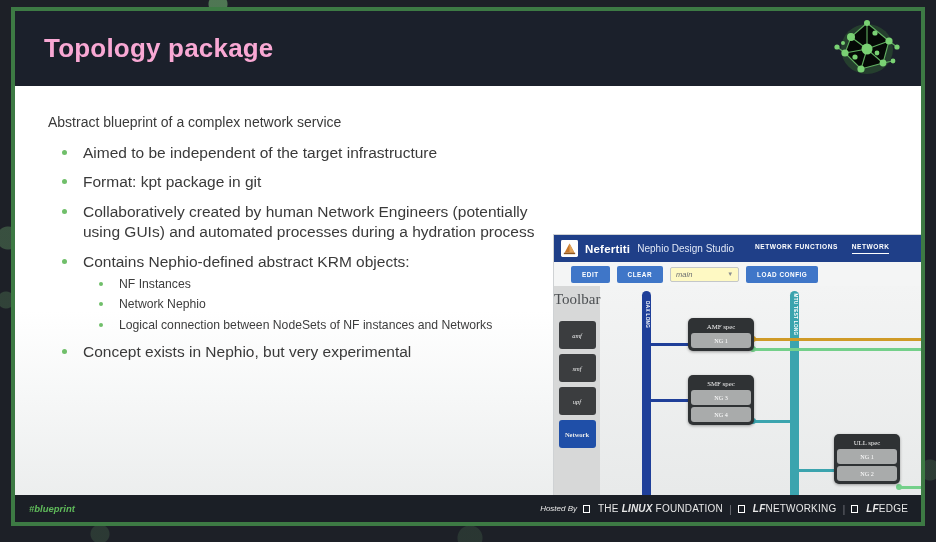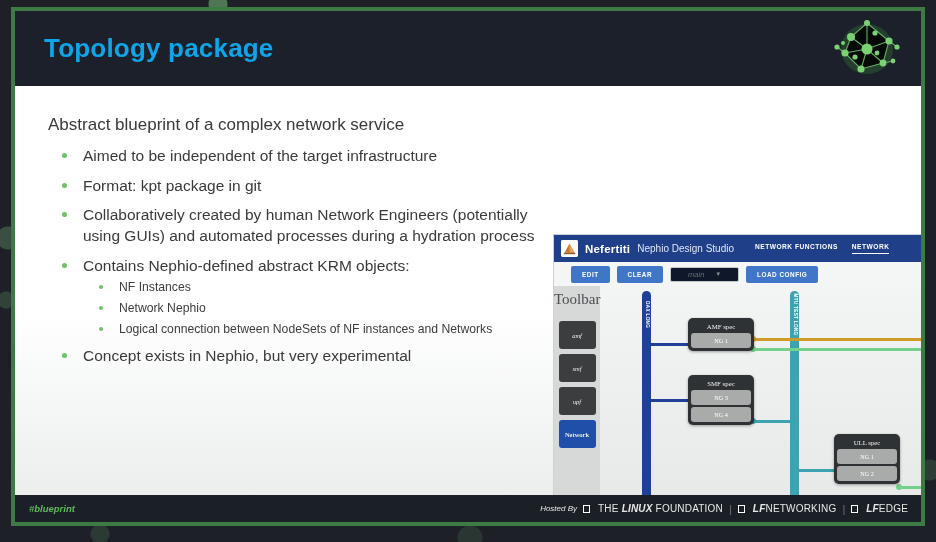--- a/index.html
+++ b/index.html
@@ -34,21 +34,21 @@
   }
   
   .title-bar {
     height: 75px;
     background: #1b202b;
     display: flex; align-items: center;
     position: relative;
     flex: none;
   }
   .slide-title {
-    color: #0ea5e9;
+    color: #f9a8d4;
     font-size: 26px;
     font-weight: bold;
     margin-left: 29px;
     letter-spacing: .2px;
   }
   .nephio-logo {
     position: absolute;
     right: 18px; top: 6px;
     width: 72px; height: 64px;
   }
@@ -58,21 +58,21 @@
     background: linear-gradient(180deg,#ffffff 0%,#ffffff 55%,#eceeee 100%);
     position: relative;
     overflow: hidden;
   }
   .content-col {
     position: absolute;
     left: 33px; top: 28px;
     width: 490px;
   }
   .lead-line {
-    font-size: 17px;
+    font-size: 14px;
     color: #3a3a3a;
     margin-bottom: 11px;
     line-height: 1.25;
   }
   ul.l1 { list-style: none; }
   ul.l1 > li {
     position: relative;
     padding-left: 35px;
     font-size: 15.5px;
     color: #3a3a3a;
@@ -146,25 +146,25 @@
   }
   .tb-btn {
     background: #3f76c8;
     color: #fff;
     font-size: 6.4px; font-weight: bold; letter-spacing: .5px;
     padding: 5px 11px;
     border-radius: 2px;
     white-space: nowrap;
   }
   .tb-select {
-    background: #0f172a;
+    background: #fef9c3;
     border: 1px solid #c4c7c9;
     width: 69px; height: 15px;
     display: flex; align-items: center; justify-content: space-between;
-    padding: 0 17px;
+    padding: 0 5px;
     font-size: 7.5px; color: #6a6d70;
     border-radius: 2px;
     font-style: italic;
   }
   .tb-select .caret { font-size: 6px; color: #8a8d90; }
   .app-main {
     position: relative;
     height: 226px;
     background: linear-gradient(180deg,#f3f4f4 0%,#e7e9e9 100%);
   }

